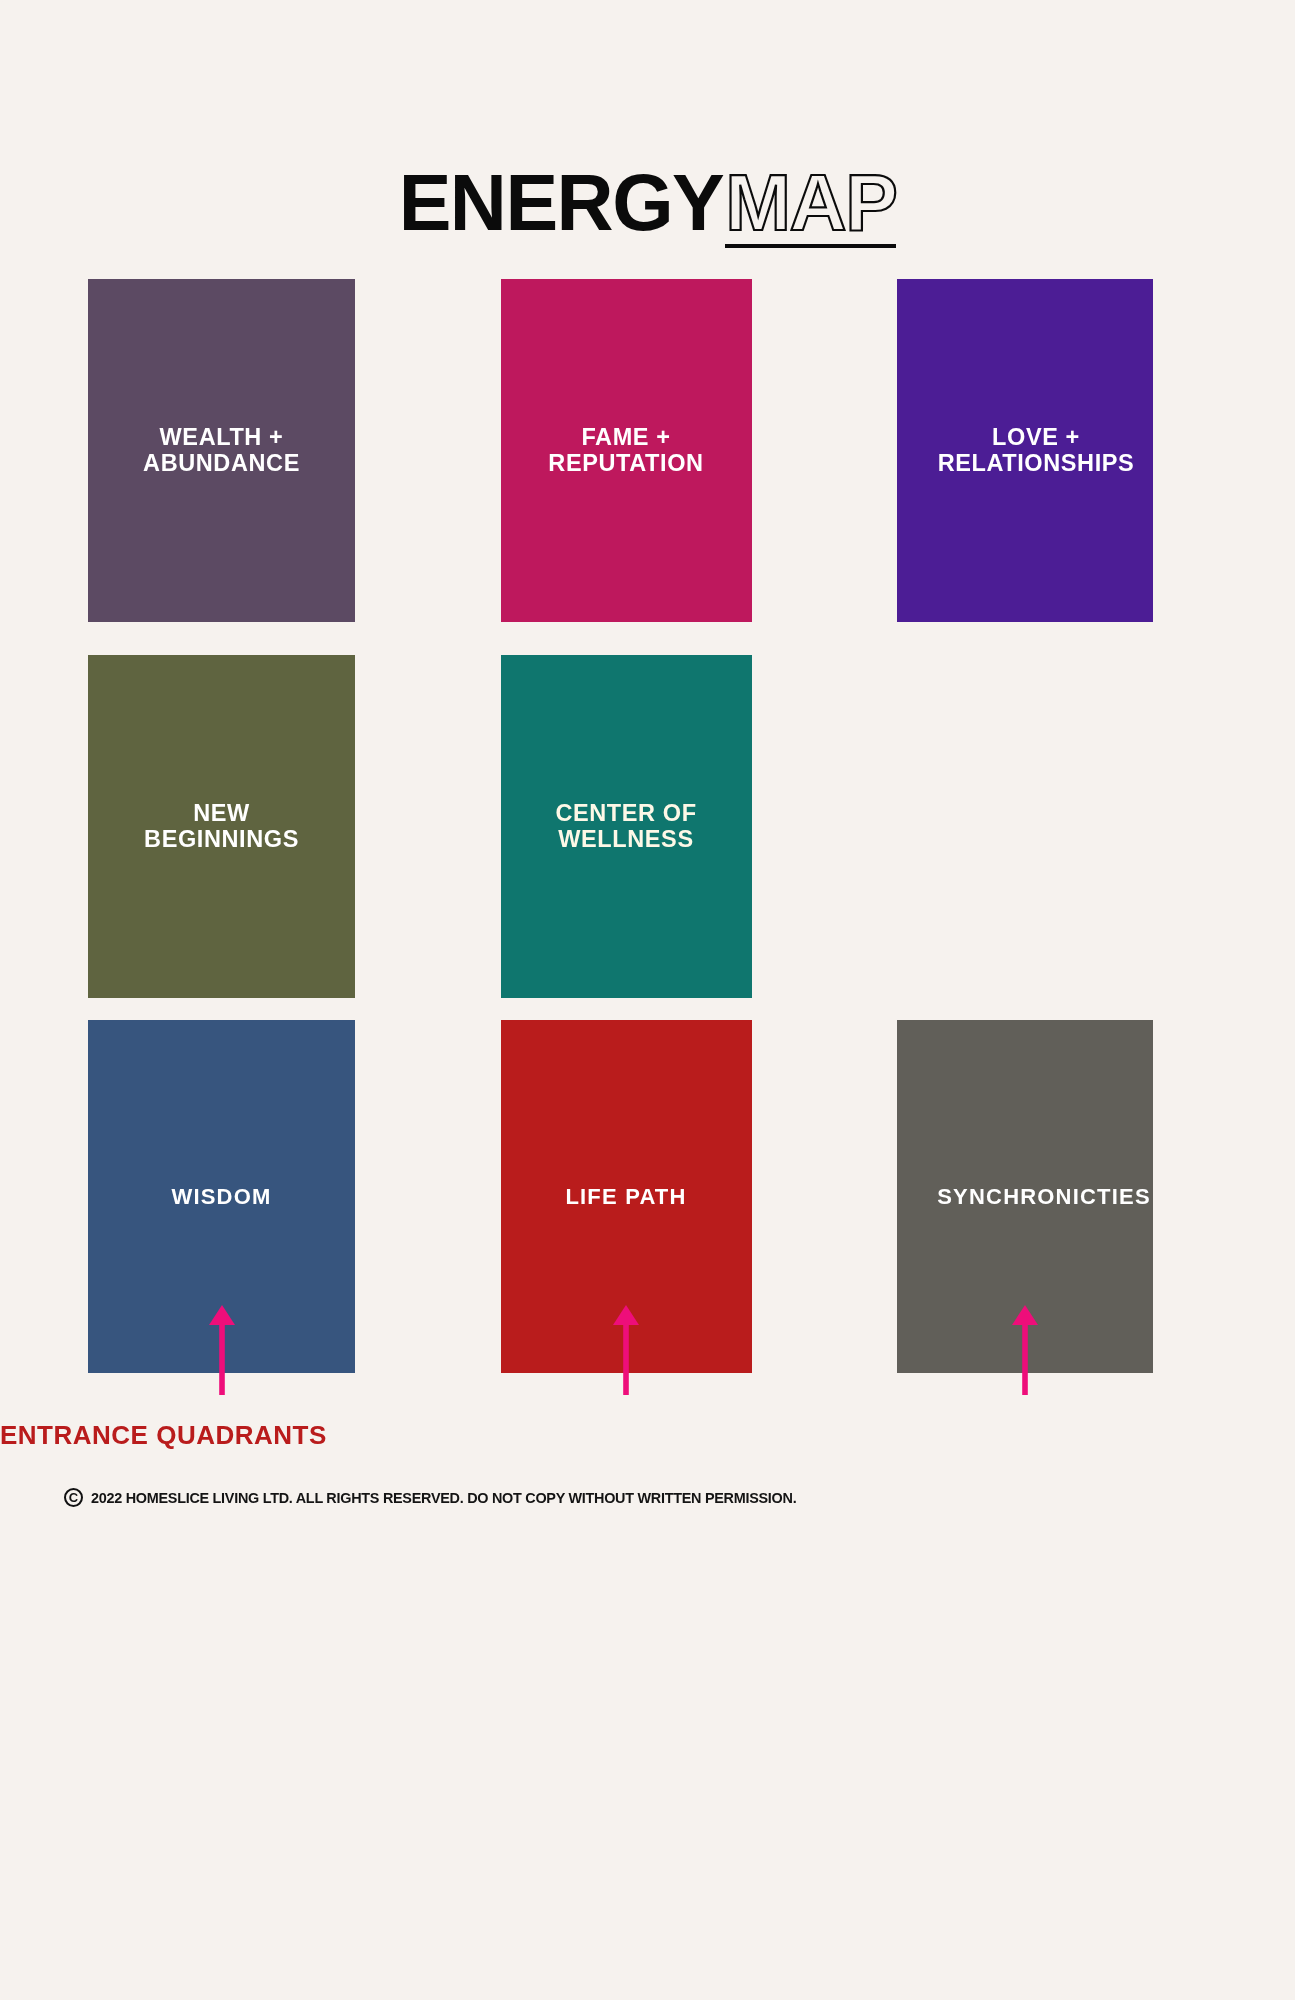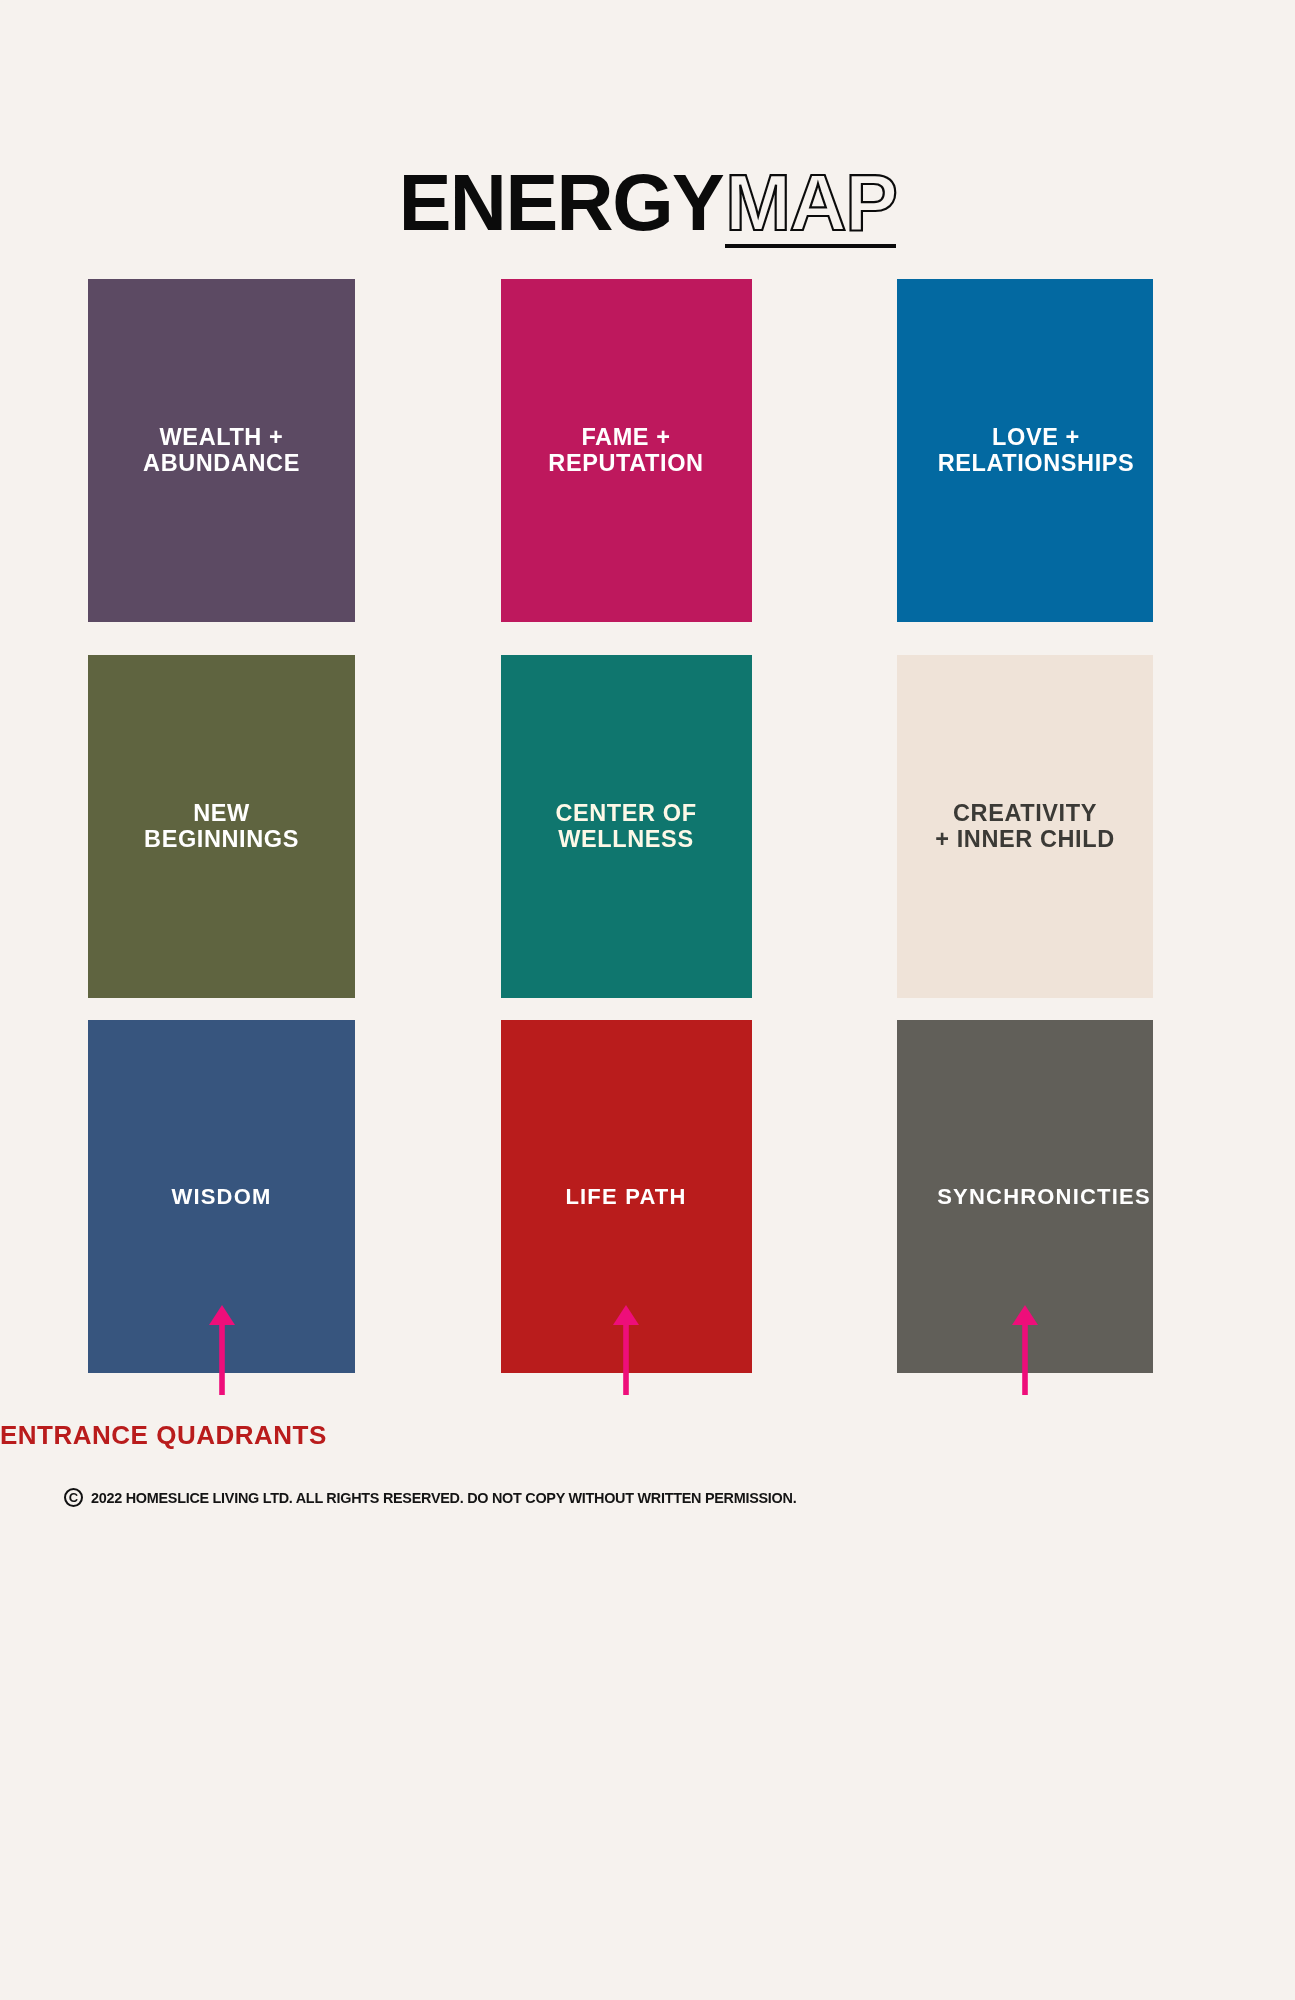--- a/index.html
+++ b/index.html
@@ -168,36 +168,32 @@
   <div class="grid">
 
     <div class="cell cell-r1 cell-c1" style="background: rgb(92, 74, 99); color: rgb(255, 255, 255);">
       <p class="cell-label">WEALTH +
 ABUNDANCE</p>
     </div>
     <div class="cell cell-r1 cell-c2" style="background: #be185d; color: rgb(255, 255, 255);">
       <p class="cell-label">FAME +
 REPUTATION</p>
     </div>
-    <div class="cell cell-r1 cell-c3" style="background: #0369a1; color: rgb(255, 255, 255); padding-left: 30px;">
+    <div class="cell cell-r1 cell-c3" style="background: #4c1d95; color: rgb(255, 255, 255); padding-left: 30px;">
       <p class="cell-label">LOVE +
 RELATIONSHIPS</p>
     </div>
 
     <div class="cell cell-r2 cell-c1" style="background: rgb(95, 100, 64); color: rgb(255, 255, 255);">
       <p class="cell-label">NEW
 BEGINNINGS</p>
     </div>
     <div class="cell cell-r2 cell-c2" style="background: #0f766e; color: rgb(253, 248, 231);">
       <p class="cell-label">CENTER OF
 WELLNESS</p>
-    </div>
-    <div class="cell cell-r2 cell-c3" style="background: rgb(239, 227, 216); color: rgb(59, 58, 54);">
-      <p class="cell-label">CREATIVITY
-+ INNER CHILD</p>
     </div>
 
     <div class="cell cell-r3 cell-c1" style="background: rgb(55, 85, 126); color: rgb(255, 255, 255);">
       <p class="cell-label label-r3">WISDOM</p>
     </div>
     <div class="cell cell-r3 cell-c2" style="background: #b91c1c; color: rgb(255, 255, 255);">
       <p class="cell-label label-r3">LIFE PATH</p>
     </div>
     <div class="cell cell-r3 cell-c3" style="background: rgb(97, 95, 89); color: rgb(255, 255, 255); padding-left: 46px;">
       <p class="cell-label label-r3">SYNCHRONICTIES</p>

